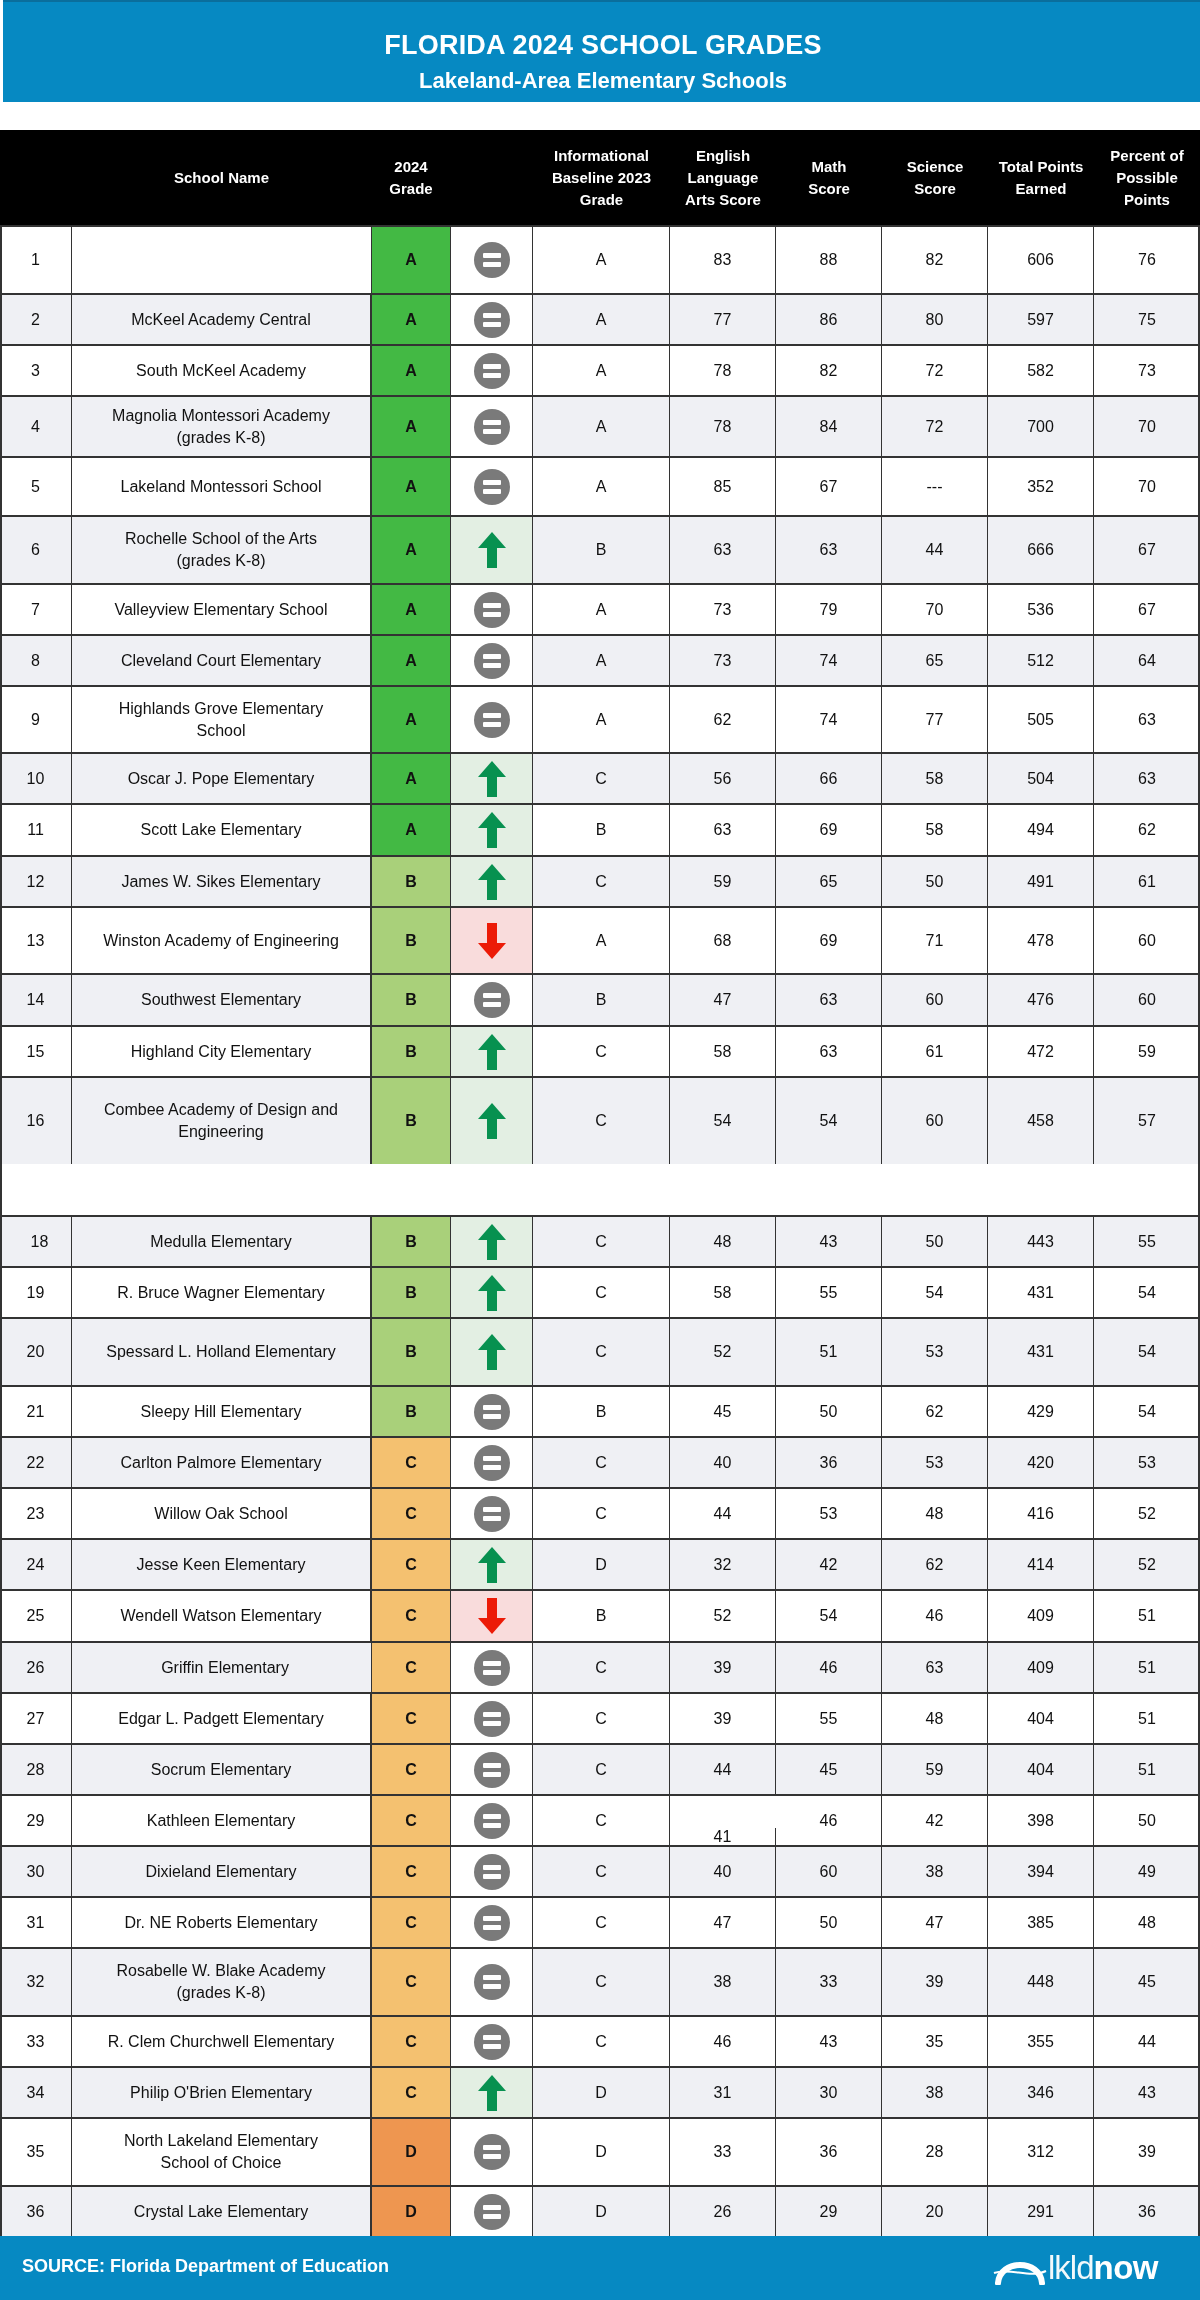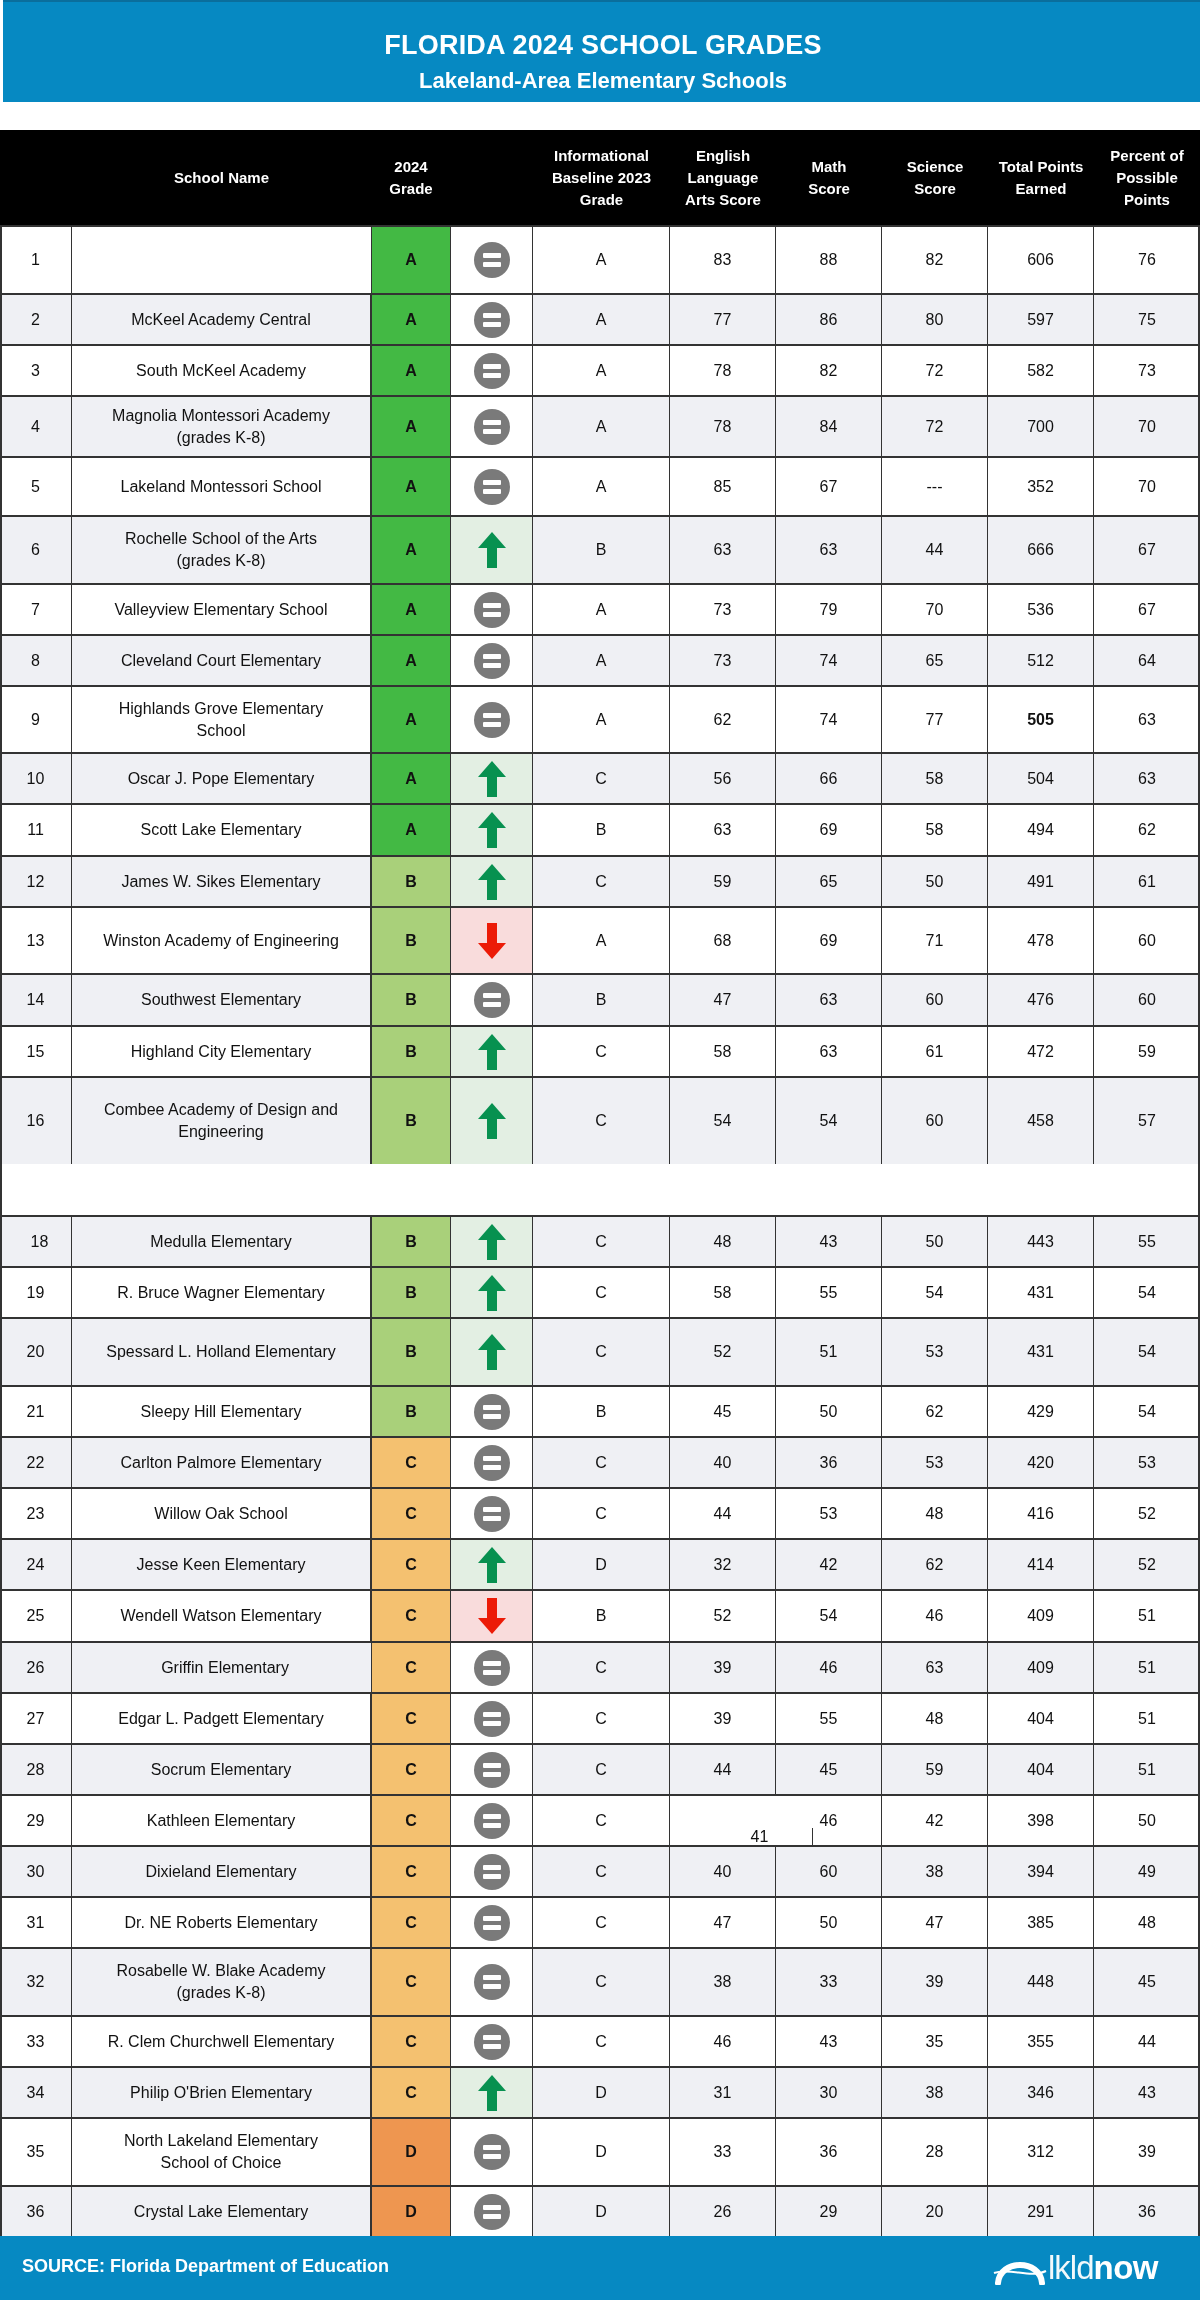--- a/index.html
+++ b/index.html
@@ -167,21 +167,21 @@
     <div class="row odd" style="top: 460px; height: 67px;">
       <div class="cell" style="left: 0px; width: 72px;">9</div>
       <div class="cell" style="left: 72px; width: 299px;">Highlands Grove Elementary
 School</div>
       <div class="cell grade" style="left: 371px; width: 80px; background: rgb(67, 185, 68); border-left: 1.5px solid rgb(51, 51, 51);">A</div>
       <div class="cell chg same" style="left: 451px; width: 82px;"><div class="eq-icon"></div></div>
       <div class="cell" style="left: 533px; width: 137px;">A</div>
       <div class="cell" style="left: 670px; width: 106px;">62</div>
       <div class="cell" style="left: 776px; width: 106px;">74</div>
       <div class="cell" style="left: 882px; width: 106px;">77</div>
-      <div class="cell" style="left: 988px; width: 106px; font-weight: bold;">505</div>
+      <div class="cell" style="left: 988px; width: 106px;">505</div>
       <div class="cell last" style="left: 1094px; width: 106px;">63</div>
     </div>
     <div class="row even" style="top: 527px; height: 51px;">
       <div class="cell" style="left: 0px; width: 72px;">10</div>
       <div class="cell" style="left: 72px; width: 299px;">Oscar J. Pope Elementary</div>
       <div class="cell grade" style="left: 371px; width: 80px; background: rgb(67, 185, 68); border-left: 1.5px solid rgb(51, 51, 51);">A</div>
       <div class="cell chg up" style="left: 451px; width: 82px;"><svg width="32" height="40" viewBox="0 0 32 40">
           <path d="M16 2 L30 18 L21 18 L21 38 L11 38 L11 18 L2 18 Z" fill="#079150"></path>
         </svg></div>
       <div class="cell" style="left: 533px; width: 137px;">C</div>
@@ -429,21 +429,21 @@
       <div class="cell" style="left: 882px; width: 106px;">59</div>
       <div class="cell" style="left: 988px; width: 106px;">404</div>
       <div class="cell last" style="left: 1094px; width: 106px;">51</div>
     </div>
     <div class="row odd" style="top: 1569px; height: 51px;">
       <div class="cell" style="left: 0px; width: 72px;">29</div>
       <div class="cell" style="left: 72px; width: 299px;">Kathleen Elementary</div>
       <div class="cell grade" style="left: 371px; width: 80px; background: rgb(244, 193, 112); border-left: 1.5px solid rgb(51, 51, 51);">C</div>
       <div class="cell chg same" style="left: 451px; width: 82px;"><div class="eq-icon"></div></div>
       <div class="cell" style="left: 533px; width: 137px;">C</div>
-      <div class="cell" style="left: 707px; width: 106px; margin-top: 32px;">41</div>
+      <div class="cell" style="left: 670px; width: 106px; margin-top: 32px;">41</div>
       <div class="cell" style="left: 776px; width: 106px;">46</div>
       <div class="cell" style="left: 882px; width: 106px;">42</div>
       <div class="cell" style="left: 988px; width: 106px;">398</div>
       <div class="cell last" style="left: 1094px; width: 106px;">50</div>
     </div>
     <div class="row even" style="top: 1620px; height: 51px;">
       <div class="cell" style="left: 0px; width: 72px;">30</div>
       <div class="cell" style="left: 72px; width: 299px;">Dixieland Elementary</div>
       <div class="cell grade" style="left: 371px; width: 80px; background: rgb(244, 193, 112); border-left: 1.5px solid rgb(51, 51, 51);">C</div>
       <div class="cell chg same" style="left: 451px; width: 82px;"><div class="eq-icon"></div></div>

